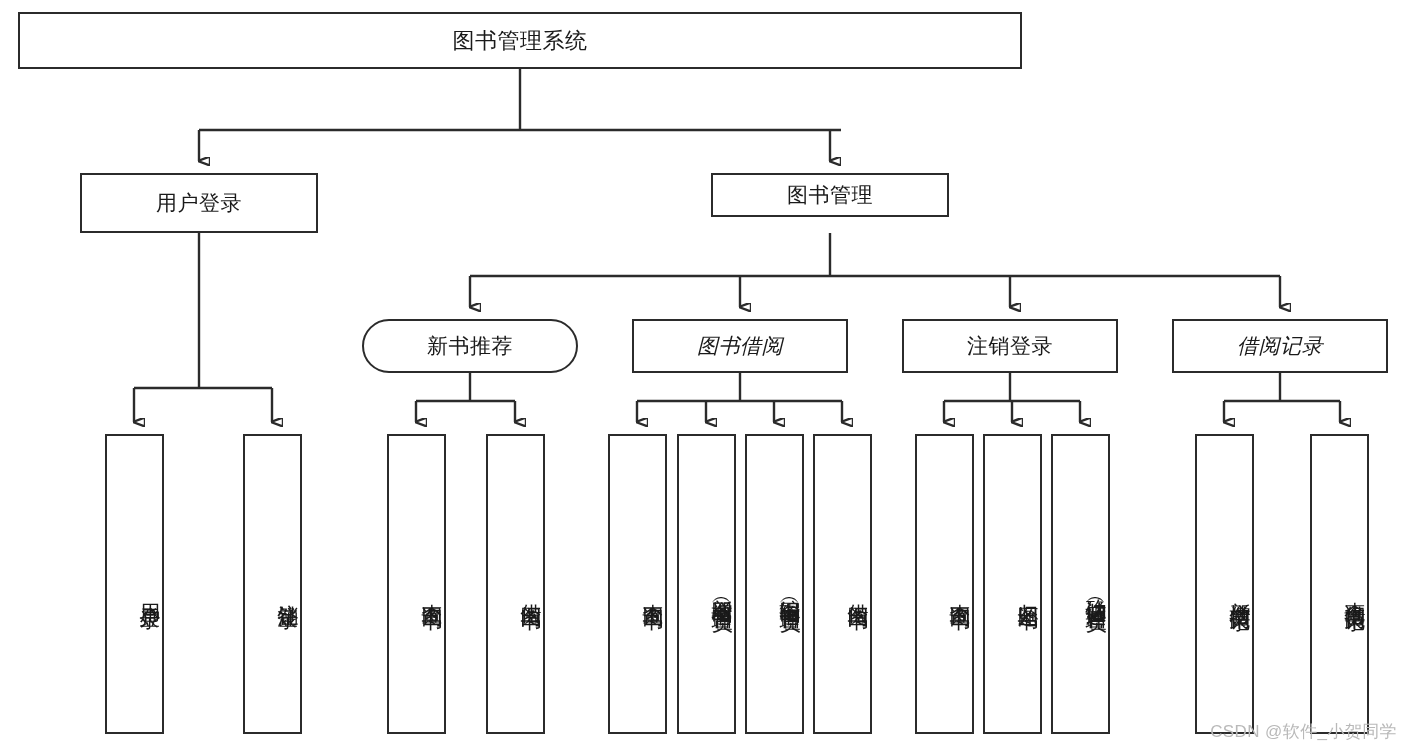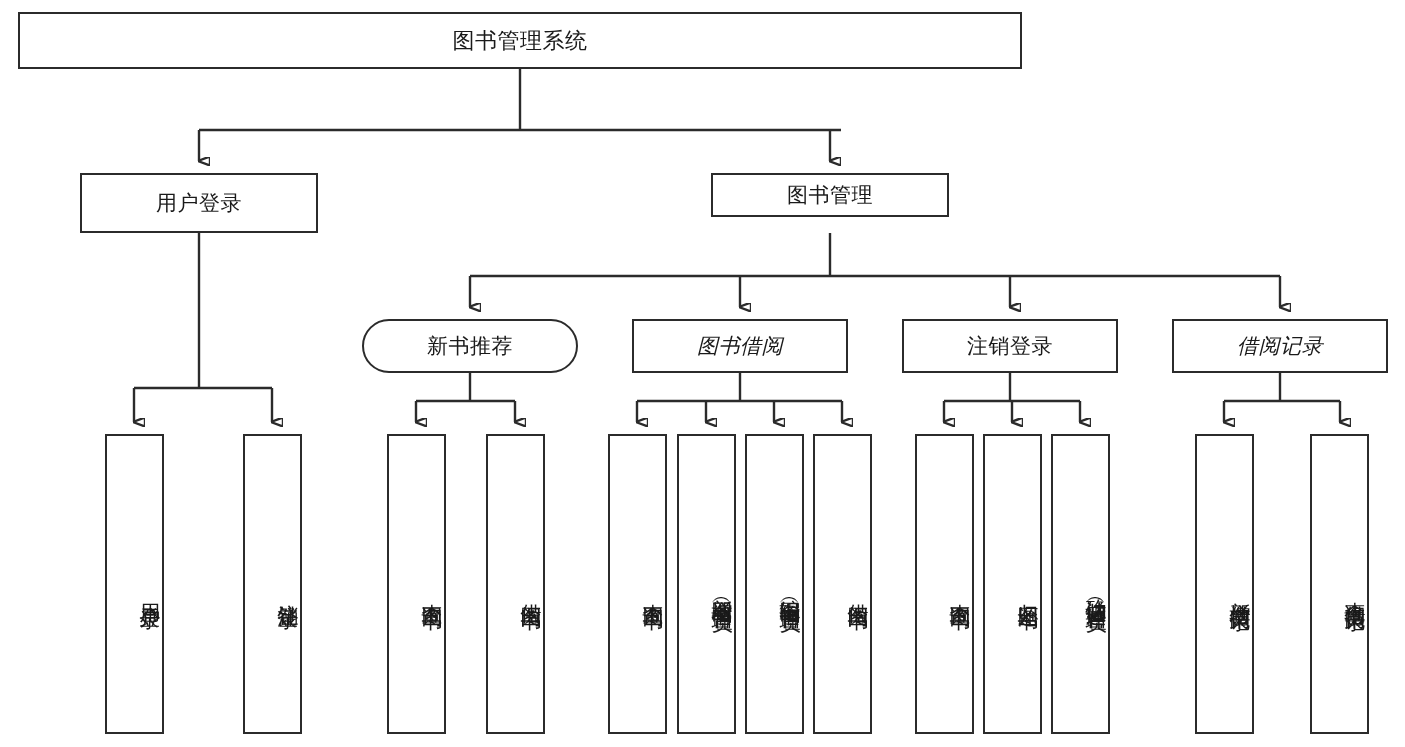--- a/index.html
+++ b/index.html
@@ -186,13 +186,14 @@
         <span class="label">确认归还（管理员）</span>
       </div>
       <div class="node vert" style="left: 1195px; top: 434px; width: 59px; height: 300px;">
         <span class="label">新增借阅记录</span>
       </div>
       <div class="node vert" style="left: 1310px; top: 434px; width: 59px; height: 300px;">
         <span class="label">查询借阅记录</span>
       </div>
     </div>
 
+  <div class="watermark">CSDN @软件_小贺同学</div>
 </div>
 
 </body></html>

